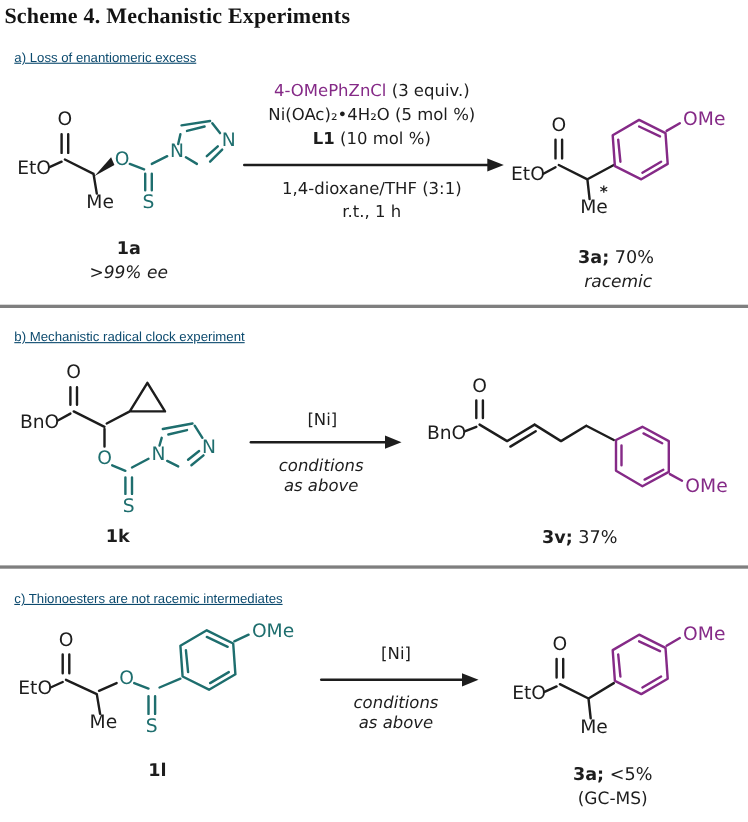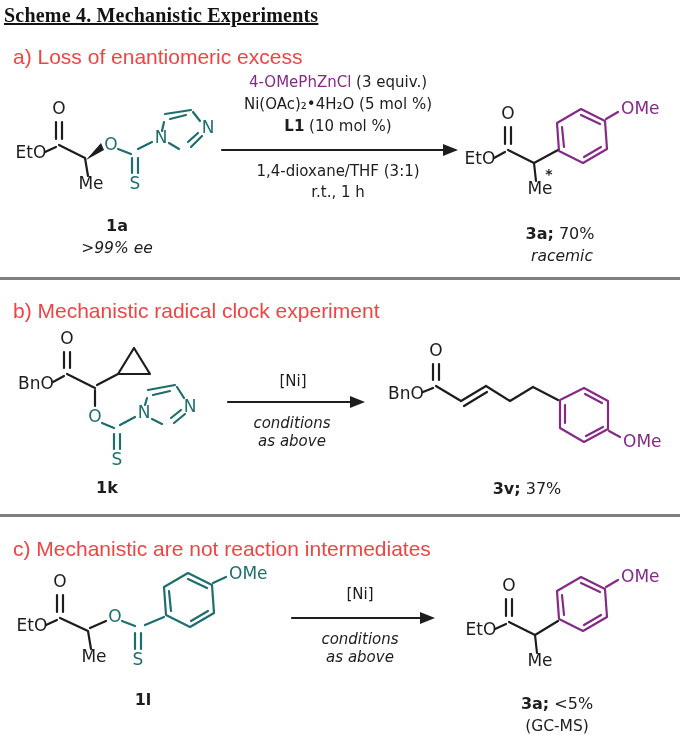--- a/index.html
+++ b/index.html
@@ -1,20 +1,20 @@
 <!DOCTYPE html>
 <html><head>
 <meta charset="utf-8">
 <style>
   html,body{margin:0;padding:0;background:#ffffff;}
   .page{position:relative;width:680px;height:747px;background:#ffffff;overflow:hidden;
         font-family:"Liberation Sans",sans-serif;}
   .title{position:absolute;left:4px;top:4px;font-family:"Liberation Serif","DejaVu Serif",serif;
-         font-size:20px;font-weight:bold;color:#131313;letter-spacing:.2px;text-decoration:underline;}
-  .heading{position:absolute;left:13px;font-size:21px;color:#ef4444;}
+         font-size:20px;font-weight:bold;color:#131313;letter-spacing:.2px;}
+  .heading{position:absolute;left:13px;font-size:12px;color:#0c4a6e;text-decoration:underline;}
   .h-a{top:45px}.h-b{top:299px}.h-c{top:537px}
   .divider{position:absolute;left:0;width:680px;height:3px;background:#7f7f7f;}
   .d-1{top:277px}.d-2{top:514px}
   svg.panel{position:absolute;left:0;}
   .p-a{top:60px}.p-b{top:318px}.p-c{top:553px}
   .bond{stroke:#1d1d1d;stroke-width:2.2;fill:none;stroke-linecap:round;stroke-linejoin:round;}
   .teal-s{stroke:#1e6e6e;}
   .purple-s{stroke:#852a87;}
   .wedge{fill:#1d1d1d;stroke:none;}
   .arrowhead{fill:#1d1d1d;stroke:none;}
@@ -34,21 +34,21 @@
 </style>
 </head>
 <body>
 
 <div class="page">
 
   <div class="title">Scheme 4. Mechanistic Experiments</div>
 
   <div class="heading h-a">a) Loss of enantiomeric excess</div>
   <div class="heading h-b">b) Mechanistic radical clock experiment</div>
-  <div class="heading h-c">c) Mechanistic are not reaction intermediates</div>
+  <div class="heading h-c">c) Thionoesters are not racemic intermediates</div>
 
   <div class="divider d-1"></div>
   <div class="divider d-2"></div>
 
   <svg class="panel p-a" width="680" height="217" viewBox="0 60 680 217">
 
     <g>
       <g class="bond">
         <path d="M45,152 L56,147 M59,145 L85,158 M85,158 L88,176 M56,139 L56,122 M62,139 L62,122"></path>
         <polygon class="wedge" points="86,160 104,150 101,143"></polygon>

